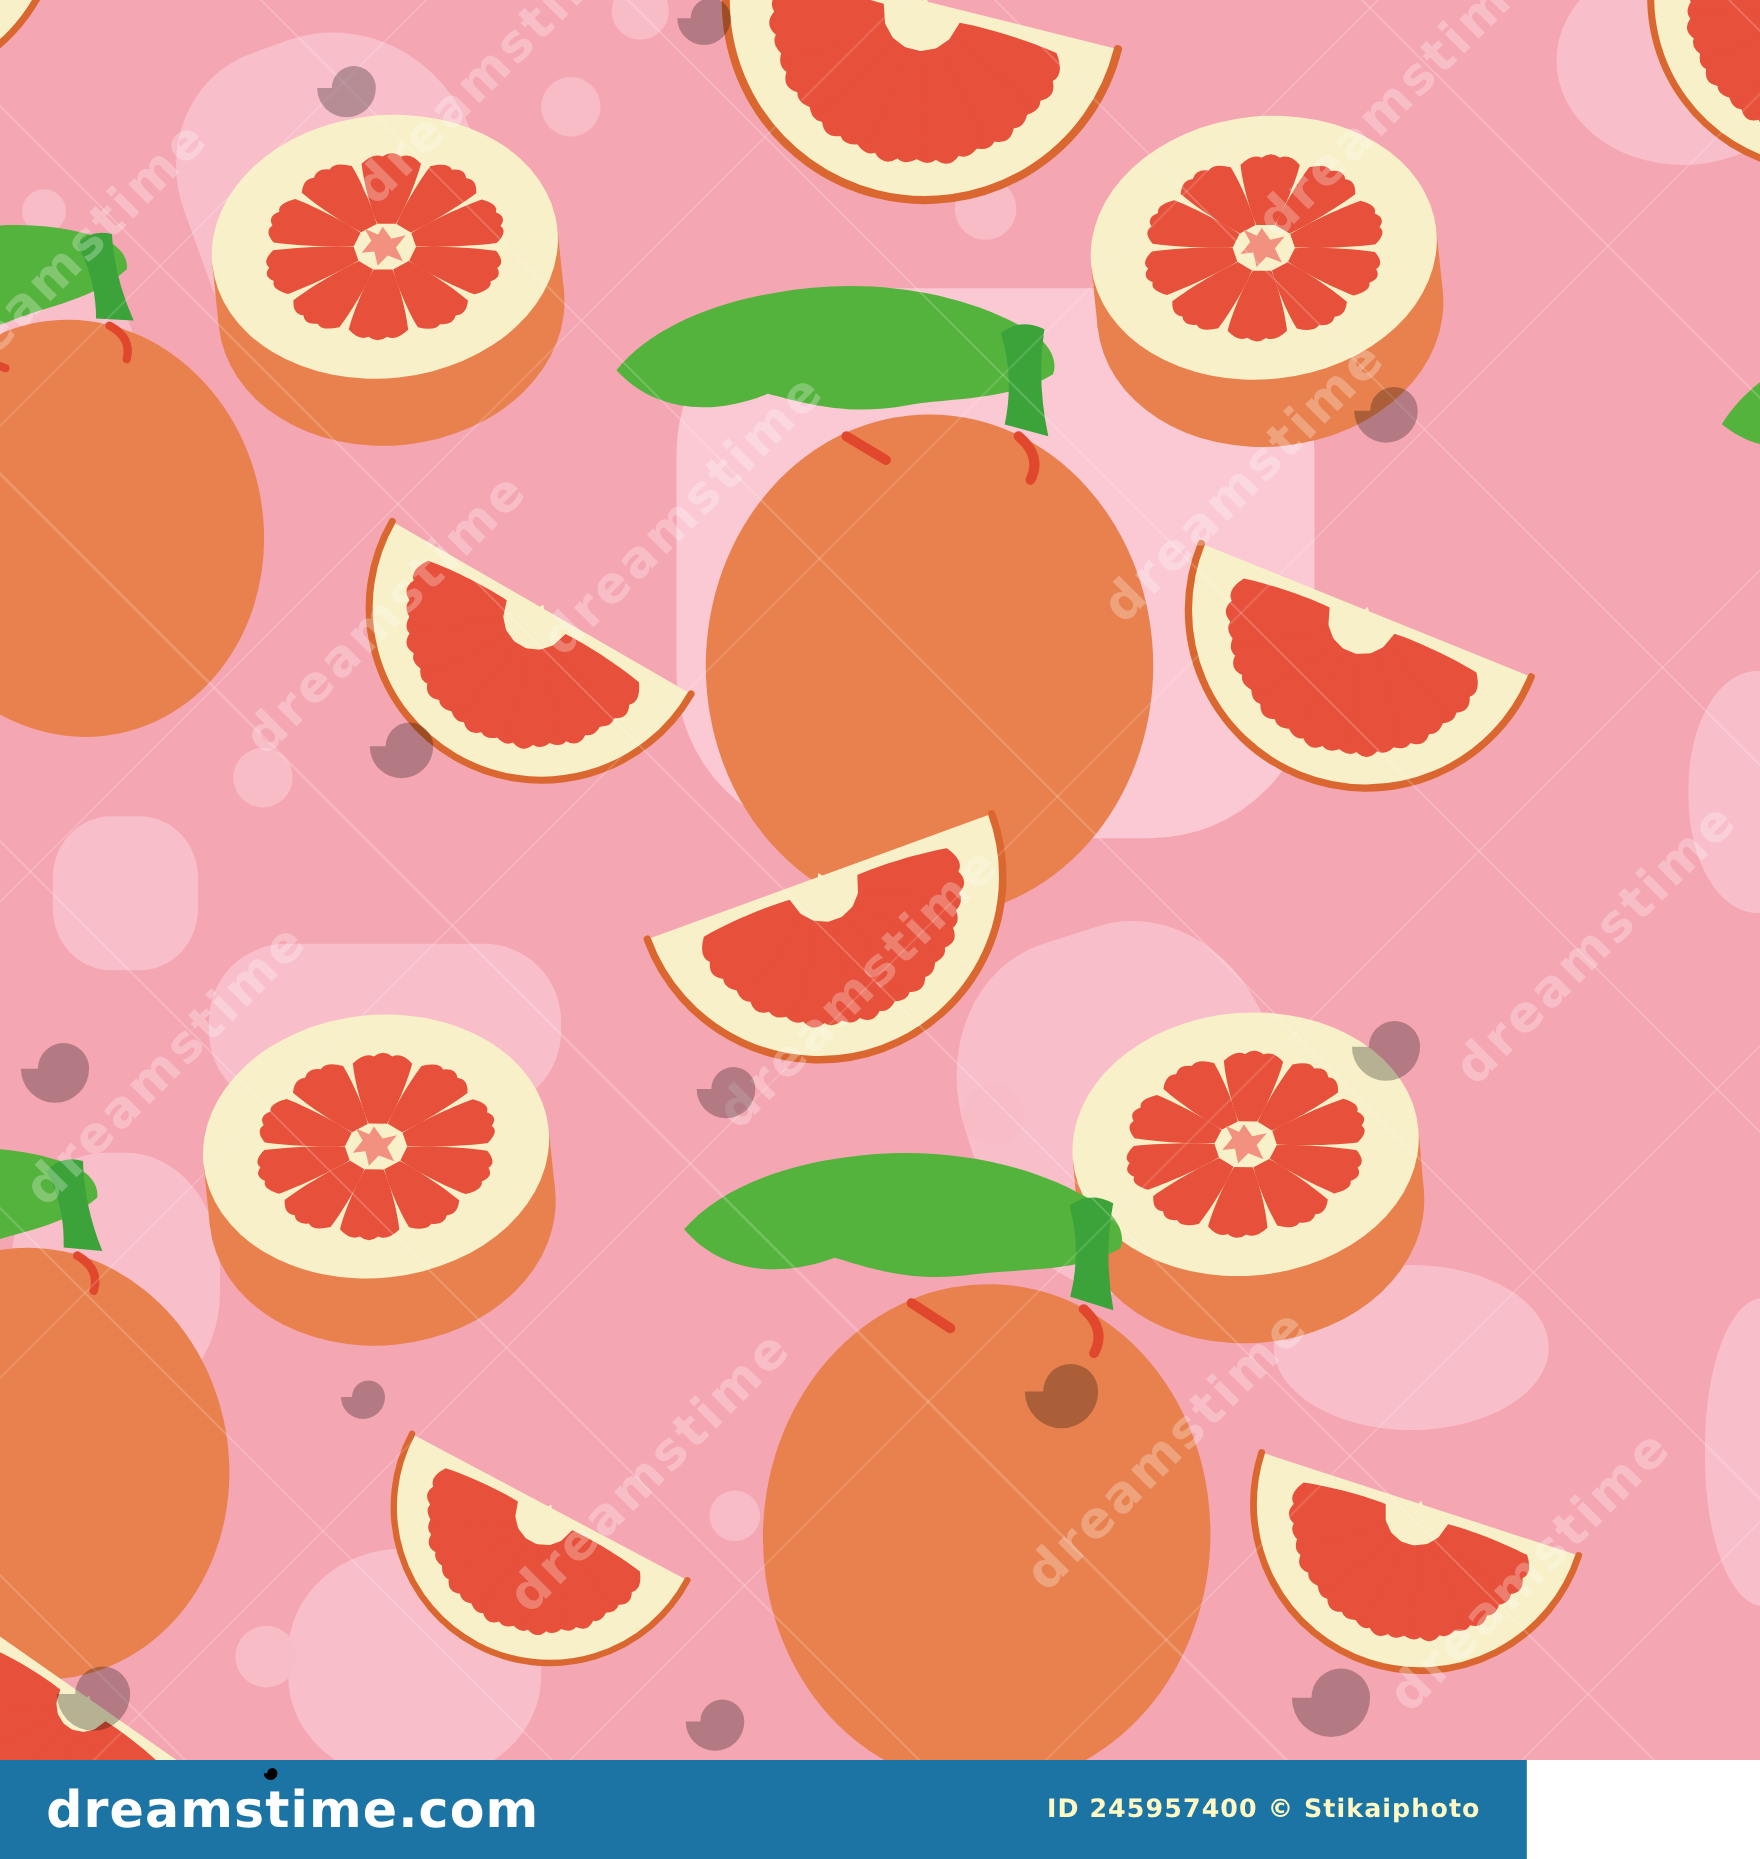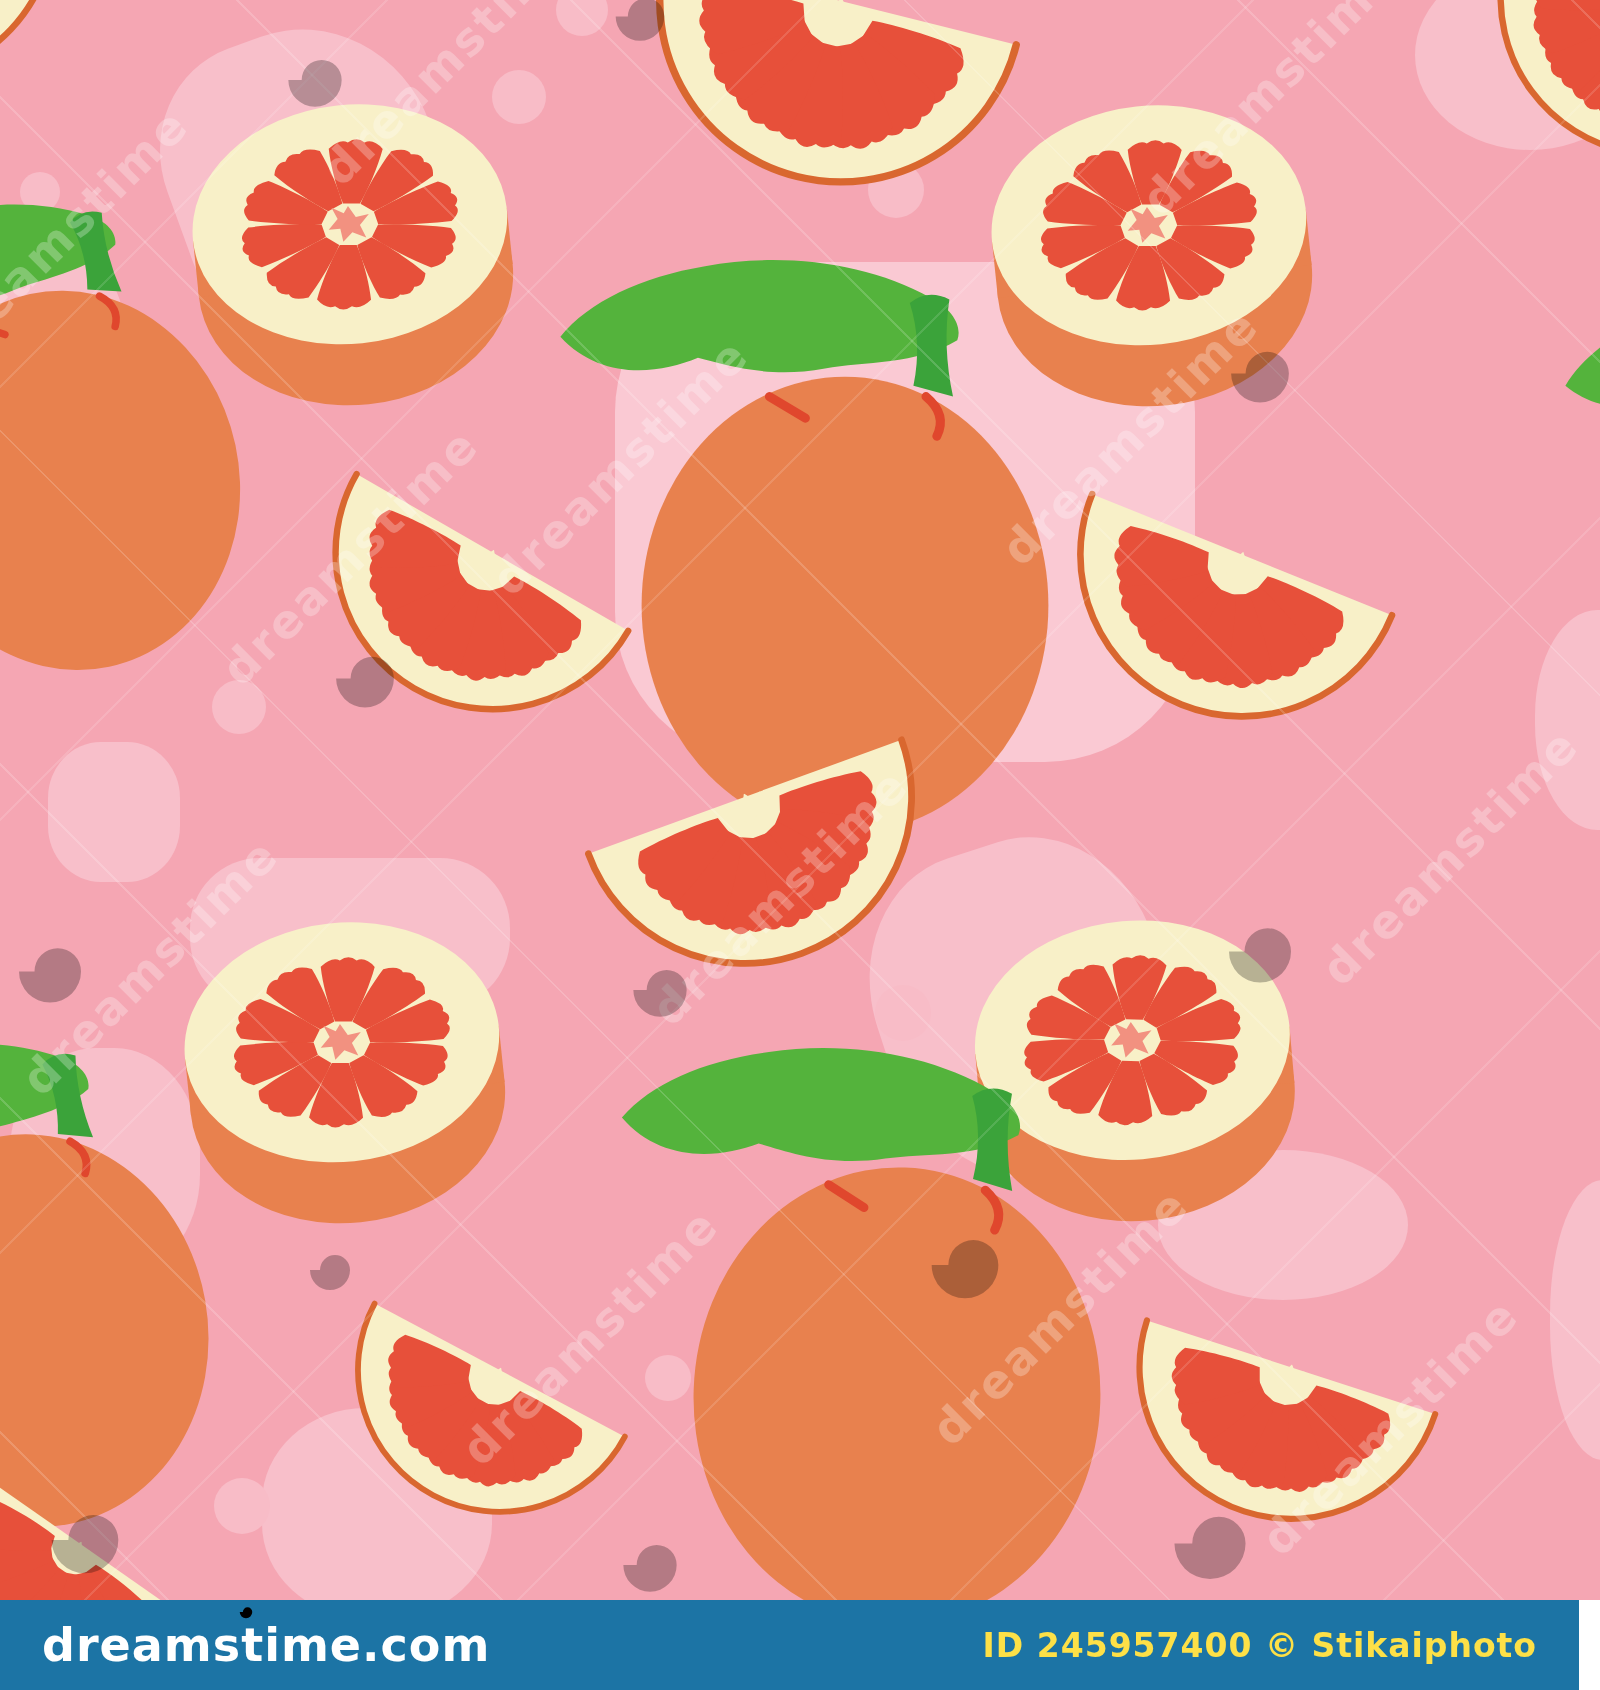--- a/index.html
+++ b/index.html
@@ -13,26 +13,26 @@
   .fruit{position:absolute;overflow:visible;}
   
   #wm{position:absolute;left:0;top:0;width:1600px;height:1600px;z-index:30;pointer-events:none;
       background:
         repeating-linear-gradient(45deg,transparent 0 118px,rgba(255,255,255,.17) 118px 120px,transparent 120px 236px),
         repeating-linear-gradient(-45deg,transparent 0 152px,rgba(255,255,255,.13) 152px 154px,transparent 154px 306px);}
   .wmtext{position:absolute;color:rgba(255,255,255,.27);font-size:46px;font-weight:bold;
           letter-spacing:3px;transform:rotate(-45deg);transform-origin:left center;white-space:nowrap;}
   .wmswirl{position:absolute;opacity:.26;}
   
-  #footer{position:absolute;left:0;top:1600px;width:1579px;height:90px;background:var(--bar);
+  #footer{position:absolute;left:0;top:1600px;width:1388px;height:90px;background:var(--bar);
           z-index:50;display:flex;align-items:center;justify-content:space-between;
           padding:0 42px;box-sizing:border-box;gap:24px;}
   #logo{position:relative;color:#fff;font-size:46px;font-weight:bold;letter-spacing:1px;}
   #logo .spiral{position:absolute;left:189px;top:-16px;}
-  #credit{color:#fde047;font-size:33px;font-weight:bold;letter-spacing:1px;text-align:center;}
+  #credit{color:#fef9c3;font-size:23px;font-weight:bold;letter-spacing:1px;text-align:center;}
   svg{display:block;}
 </style>
 </head>
 <body>
 
 <svg width="0" height="0" style="position:absolute" aria-hidden="true">
   <defs>
     <path id="petal" d="M-5 -16 C-9 -26 -14 -44 -16 -58 Q-10 -66 -5 -63 Q0 -68 5 -63 Q10 -66 16 -58 C14 -44 9 -26 5 -16 Z"></path>
     <path id="leafshape" d="M6 64 C22 44 52 30 88 24 C132 16 180 22 216 42 C228 48 234 58 231 66 C208 80 178 78 156 82 C124 88 100 80 84 76 C60 86 28 88 6 64 Z"></path>
     <path id="swirlpath" d="M0 0 a5 5 0 0 1 10 0 a10 10 0 0 1 -20 0 a15 15 0 0 1 30 0 a20 20 0 0 1 -40 0"></path>

